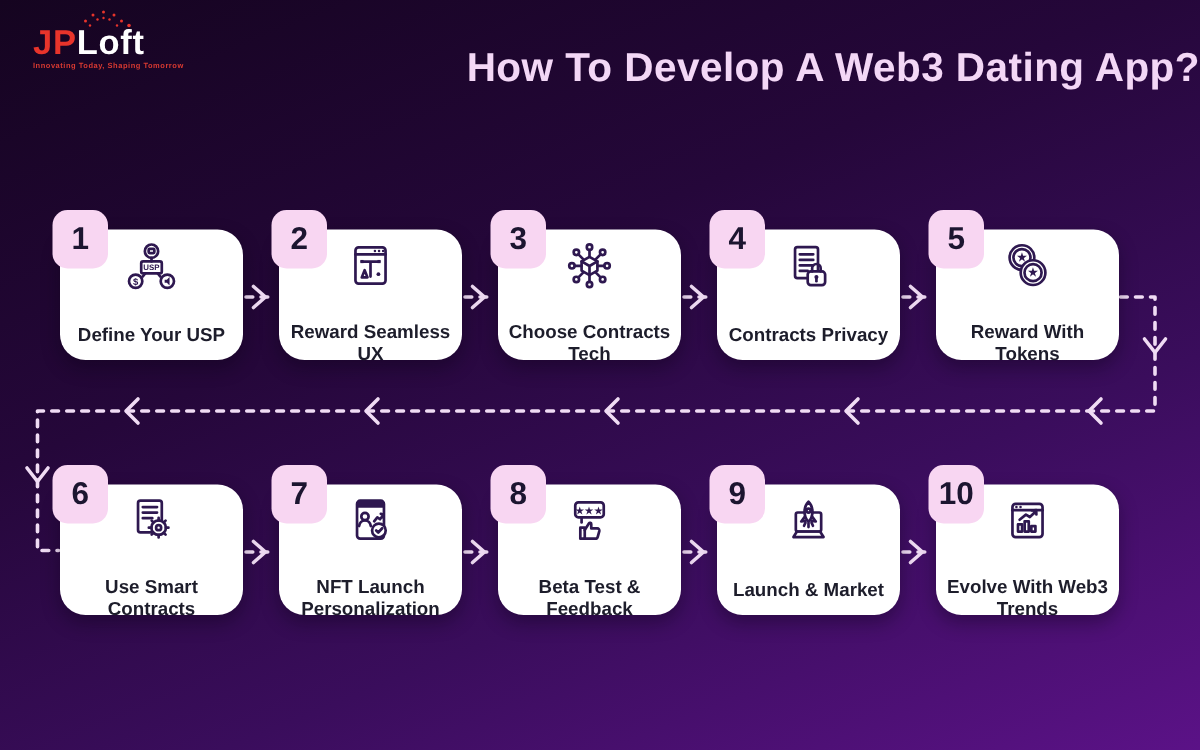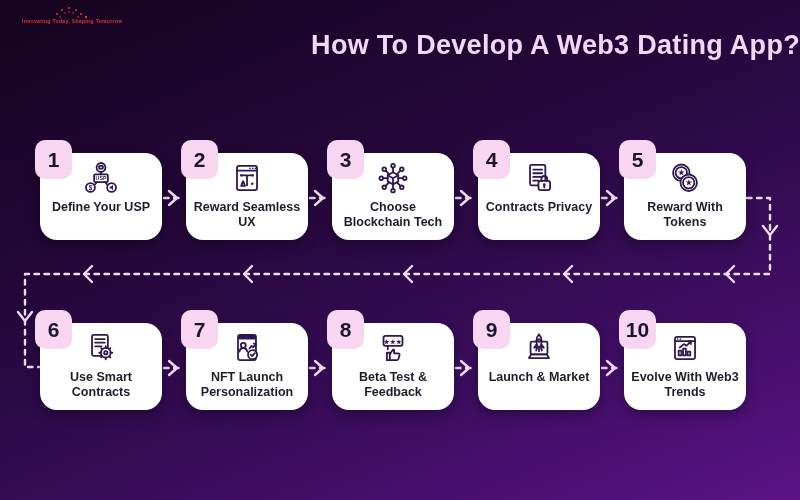--- a/index.html
+++ b/index.html
@@ -34,21 +34,21 @@
     position:absolute;left:-5px;top:-13px;width:37px;height:39px;border-radius:10px;
     background:#f8d6f2;color:#1c1530;font-size:21px;font-weight:700;
     display:flex;align-items:center;justify-content:center;
   }
   .icon{margin-top:5px;height:40px;display:flex;align-items:center;justify-content:center;}
   .icon svg{stroke:#2e1850;fill:none;stroke-width:1.7;stroke-linecap:round;stroke-linejoin:round;}
   .icon .f{fill:#2e1850;stroke:none;}
   .icon .wfs{fill:#ffffff;stroke:#2e1850;}
   .icon text{stroke:none;fill:#2e1850;font-weight:bold;text-anchor:middle;font-family:"Liberation Sans",sans-serif;}
   .label{
-    margin-top:2px;padding:0 6px;text-align:center;
+    margin-top:18px;padding:0 6px;text-align:center;
     font-size:12.5px;font-weight:700;color:#1d1d2b;line-height:1.22;
   }
 </style>
 </head>
 <body>
 
 <div class="logo">
   <svg class="spark" width="42" height="13" viewBox="0 0 42 13">
     <g fill="#e8342b" stroke="none">
       <circle cx="21" cy="2" r="1"></circle>
@@ -57,20 +57,21 @@
       <circle cx="9" cy="8" r="1"></circle>
         <circle cx="33" cy="8" r="1"></circle>
         <circle cx="17" cy="7" r=".8"></circle>
       <circle cx="25" cy="7" r=".8"></circle>
         <circle cx="21" cy="6" r=".8"></circle>
         <circle cx="12" cy="11" r=".8"></circle>
       <circle cx="30" cy="11" r=".8"></circle>
         <circle cx="38" cy="11" r="1.2"></circle>
     </g>
   </svg>
+  <div class="brand"><span class="jp">JP</span><span class="loft">Loft</span></div>
   <div class="tagline">Innovating Today, Shaping Tomorrow</div>
 </div>
 
 <div class="title">How To Develop A Web3 Dating App?</div>
 
 <svg class="flow" width="800" height="500" viewBox="0 0 800 500">
 
   <g>
     <path class="dash" d="M164 198H184"></path>
       <polyline points="169,191 177,198 169,205"></polyline>
@@ -152,21 +153,21 @@
       <circle cx="18" cy="6.4" r="1.7"></circle>
         <circle cx="18" cy="30" r="1.7"></circle>
       <circle cx="6.9" cy="18.2" r="1.7"></circle>
         <circle cx="29.1" cy="18.2" r="1.7"></circle>
       <circle cx="9.7" cy="9.7" r="1.7"></circle>
         <circle cx="26.3" cy="9.7" r="1.7"></circle>
       <circle cx="9.7" cy="26.8" r="1.7"></circle>
         <circle cx="26.3" cy="26.8" r="1.7"></circle>
     </svg>
   </div>
-  <div class="label">Choose Blockchain Tech</div>
+  <div class="label">Choose Contracts Tech</div>
 </div>
 
 <div class="card" style="left:478px;top:153px;">
   <div class="badge">4</div>
   <div class="icon">
     <svg width="38" height="38" viewBox="0 0 36 36">
       <rect x="9.5" y="5.5" width="14.5" height="19.5" rx="1.5"></rect>
       <path d="M12.5 10h8.5M12.5 13.5h8.5M12.5 17h8.5M12.5 20.5h5"></path>
       <rect class="wfs" x="17.5" y="20.8" width="11" height="8.7" rx="2"></rect>
       <path d="M20.3 20.8v-2a2.7 2.7 0 0 1 5.4 0v2"></path>

